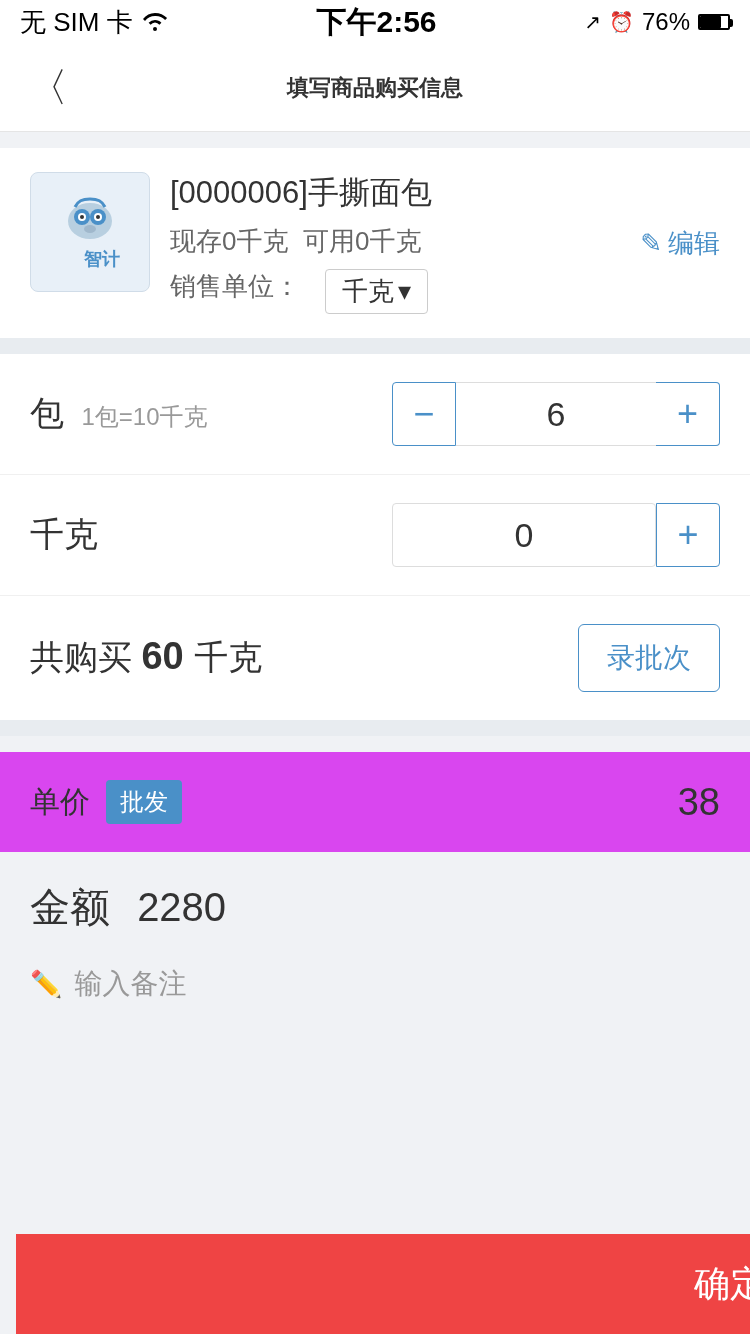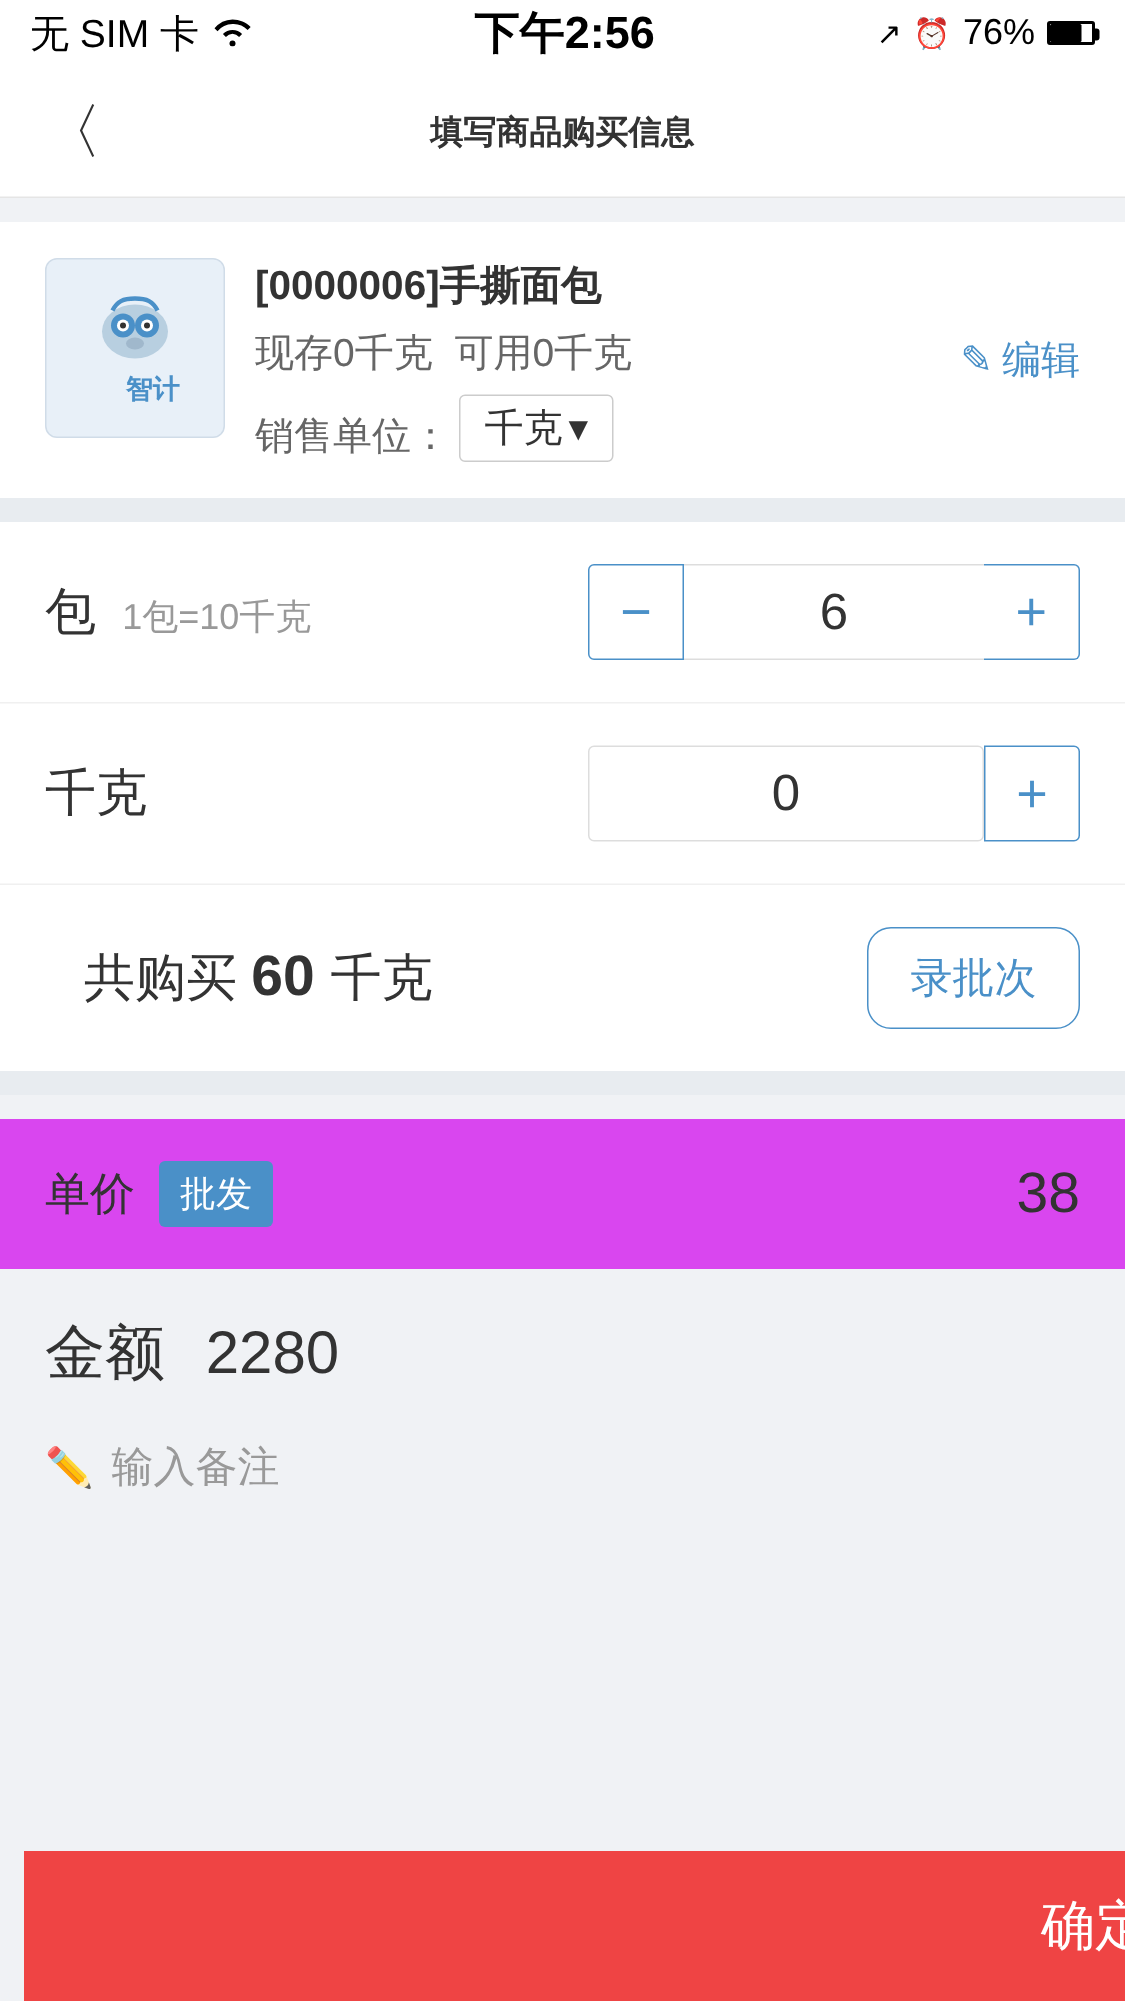--- a/index.html
+++ b/index.html
@@ -88,34 +88,34 @@
     }
     .product-thumb-inner {
       display: flex;
       flex-direction: column;
       align-items: flex-end;
     }
     .product-info {
       flex: 1;
     }
     .product-name {
-      font-size: 27px;
-      color: #333;
-      font-weight: 700;
+      font-size: 31px;
+      color: #333;
+      font-weight: 400;
       margin-bottom: 10px;
     }
     .product-stock {
       font-size: 26px;
       color: #666;
       margin-bottom: 10px;
     }
     .product-unit-row {
       display: flex;
-      align-items: flex-end;
-      gap: 6px;
+      align-items: flex-start;
+      gap: 25px;
       font-size: 26px;
       color: #666;
     }
     .unit-select {
       border: 1px solid #ccc;
       border-radius: 4px;
       padding: 4px 16px;
       font-size: 26px;
       color: #333;
       background: #fff;
@@ -213,33 +213,32 @@
       border-radius: 4px 0 0 4px;
     }
 
     
     .summary-row {
       background: #fff;
       display: flex;
       align-items: center;
       justify-content: space-between;
       padding: 28px 30px;
-      margin-left: 26px;
     }
     .summary-text {
       font-size: 34px;
       color: #333;
     }
     .summary-text .highlight {
       font-size: 38px;
       font-weight: 600;
     }
     .record-btn {
       border: 1px solid #4a90c8;
-      border-radius: 16px;
+      border-radius: 6px;
       padding: 14px 28px;
       font-size: 28px;
       color: #4a90c8;
       background: #fff;
       cursor: pointer;
     }
 
     
     .price-section {
       background: #d946ef;

